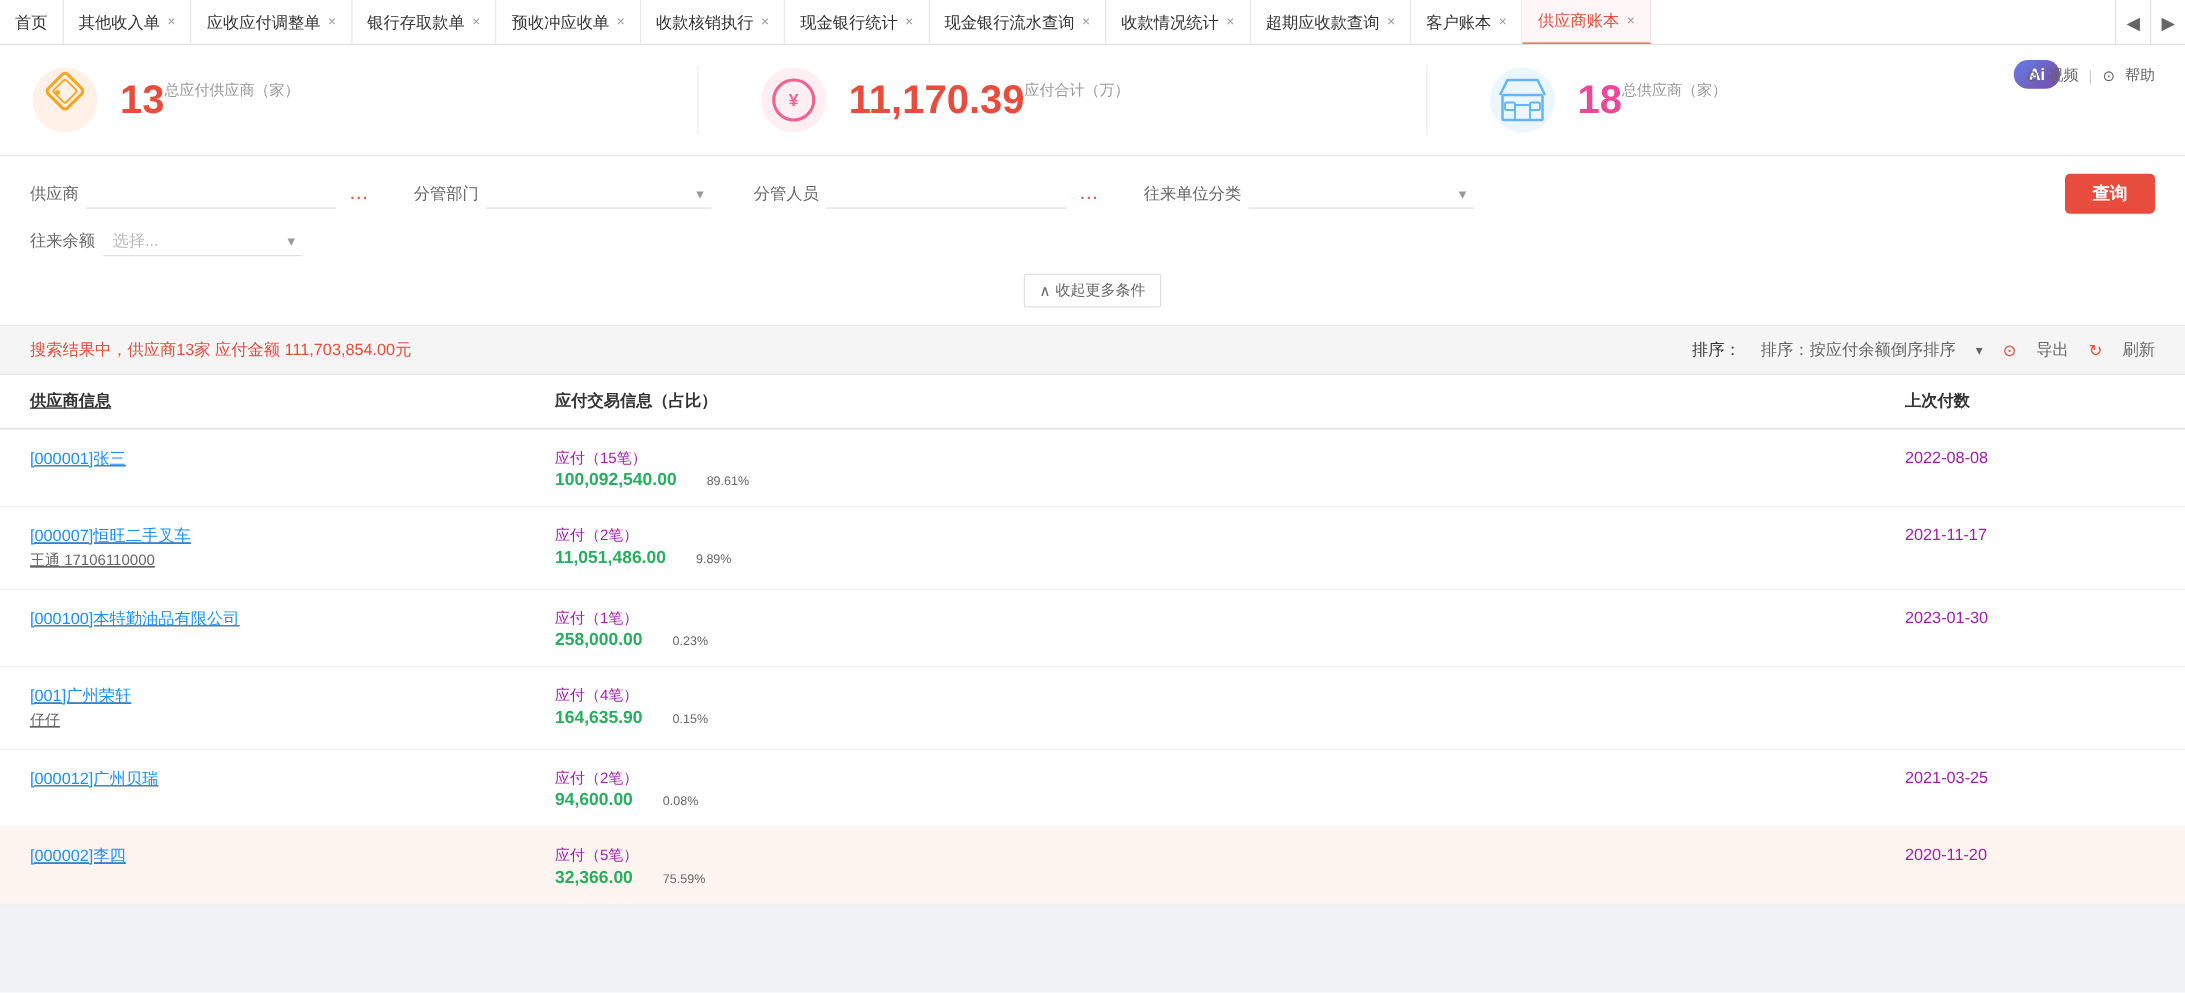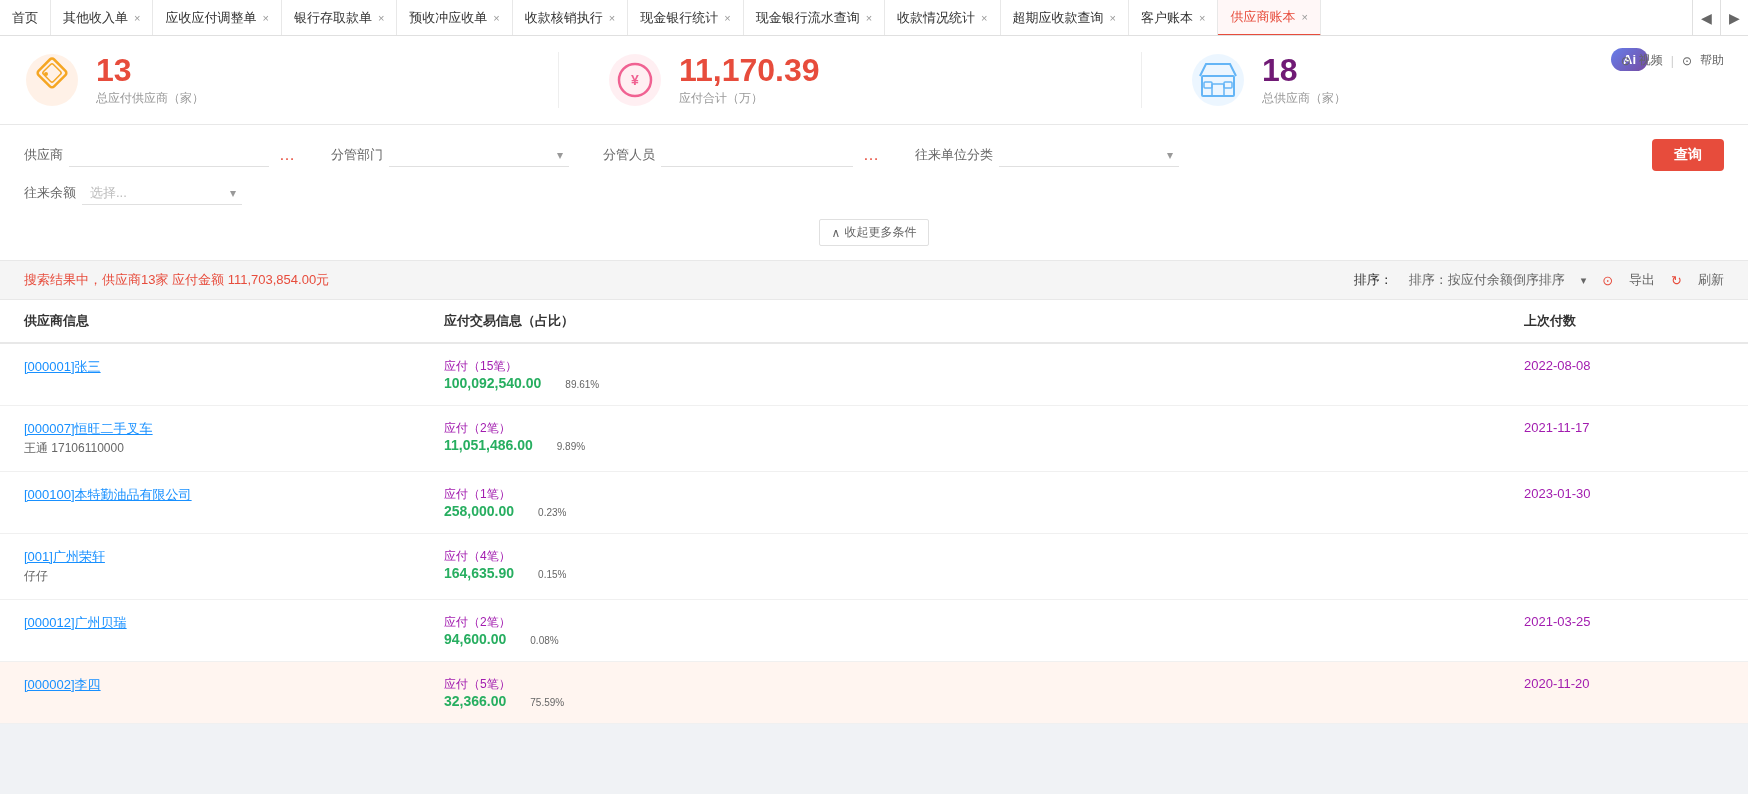--- a/index.html
+++ b/index.html
@@ -21,24 +21,24 @@
 
     
     .stats-bar {
       display: flex; background: #fff; padding: 16px 24px; align-items: center;
       border-bottom: 1px solid #e8e8e8; position: relative;
     }
     .stat-item { display: flex; align-items: center; flex: 1; }
     .stat-item + .stat-item { border-left: 1px solid #eee; padding-left: 32px; }
     .stat-icon { width: 56px; height: 56px; margin-right: 16px; display: flex; align-items: center; justify-content: center; }
     .stat-icon svg { width: 52px; height: 52px; }
-    .stat-content { display: flex; flex-direction: column; }
+    .stat-content { display: flex; }
     .stat-number { font-size: 32px; font-weight: bold; color: #e74c3c; line-height: 1.1; }
     .stat-label { font-size: 12px; color: #999; margin-top: 2px; }
-    .stat-number.black { color: #701a75; }
+    .stat-number.black { color: #ec4899; }
 
     .top-right-links {
       position: absolute; right: 24px; top: 16px;
       display: flex; align-items: center; gap: 8px; font-size: 12px; color: #666;
     }
     .top-right-links span { cursor: pointer; }
     .divider-v { color: #ccc; }
 
     
     .filter-area {
@@ -87,21 +87,21 @@
     .result-actions { display: flex; align-items: center; gap: 16px; font-size: 13px; color: #666; }
     .result-actions .action-link { cursor: pointer; display: flex; align-items: center; gap: 4px; }
     .sort-label { color: #333; }
 
     
     .main-table { background: #fff; width: 100%; }
     .table-header {
       display: flex; padding: 12px 24px; border-bottom: 2px solid #e8e8e8;
       background: #fff; font-weight: bold; color: #333; font-size: 13px;
     }
-    .col-supplier { flex: 0 0 420px; }
+    .col-supplier { flex: 0 0 420px; text-decoration: underline; }
     .col-transaction { flex: 1; }
     .col-lastpay { flex: 0 0 200px; }
 
     .table-row {
       display: flex; padding: 14px 24px; border-bottom: 1px solid #f0f0f0;
       align-items: flex-start; background: #fff;
     }
     .table-row.highlighted { background: #fff5f0; }
 
     .supplier-link { color: #1890ff; text-decoration: underline; cursor: pointer; font-size: 13px; }

